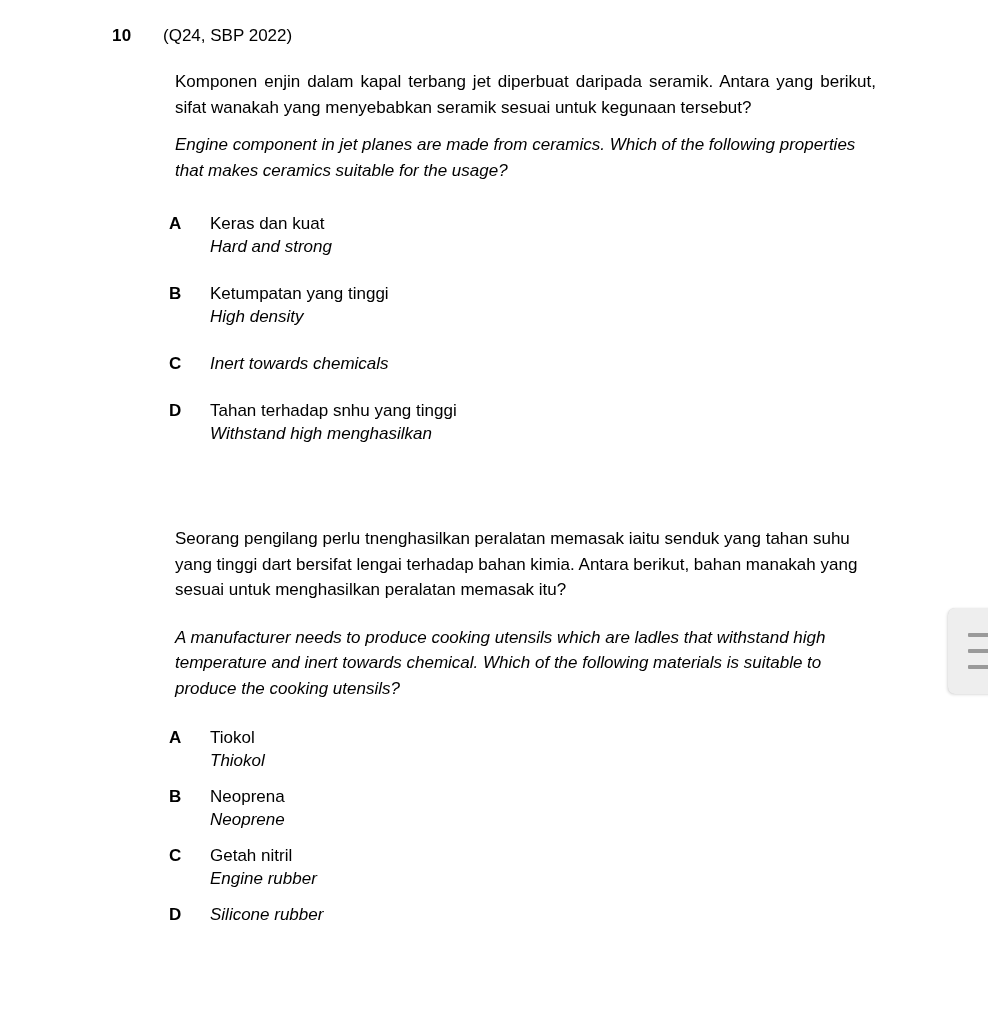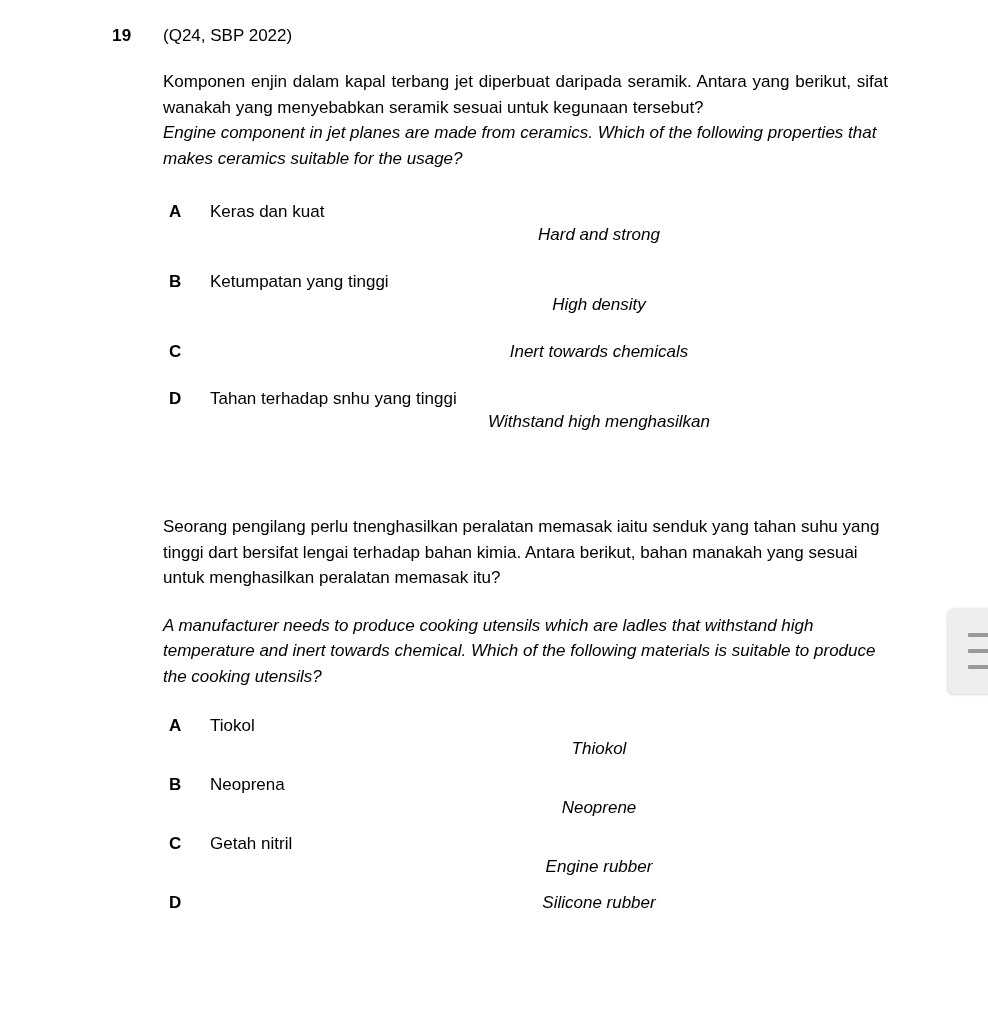--- a/index.html
+++ b/index.html
@@ -58,21 +58,21 @@
 
   .q-body {
     margin-left: 163px;
     margin-right: 100px;
     width: 725px;
   }
 
   .para {
     font-size: 17px;
     line-height: 25.5px;
-    margin: 0;
+    margin: 12px;
     text-align: left;
   }
   .para.justified {
     text-align: justify;
     text-justify: inter-word;
   }
   .para.malay {
     font-style: normal;
   }
   .para.english {
@@ -116,21 +116,20 @@
     display: block;
     font-size: 17px;
     font-style: normal;
     line-height: 23px;
   }
   .opt-english {
     display: block;
     font-size: 17px;
     font-style: italic;
     line-height: 23px;
-    text-align: center;
   }
 
   
   .side-widget {
     position: absolute;
     left: 948px;
     top: 608px;
     width: 56px;
     height: 86px;
     background: #eeeeee;
@@ -155,21 +154,21 @@
   .side-widget-lines .bar:last-child { margin-bottom: 0; }
 </style>
 </head>
 <body>
 
 <div class="page">
 
   <section class="question" id="question-11">
 
     <div class="q-header">
-      <span class="q-number">19</span>
+      <span class="q-number">10</span>
       <span class="q-source">(Q24, SBP 2022)</span>
     </div>
 
     <div class="q-body">
       <p class="para malay justified para-stem-11">Komponen enjin dalam kapal terbang jet diperbuat daripada seramik. Antara yang berikut, sifat wanakah yang menyebabkan seramik sesuai untuk kegunaan tersebut?</p>
       <p class="para english para-trans-11">Engine component in jet planes are made from ceramics. Which of the following properties that makes ceramics suitable for the usage?</p>
     </div>
 
     <ul class="options wide">
       <li class="option">

